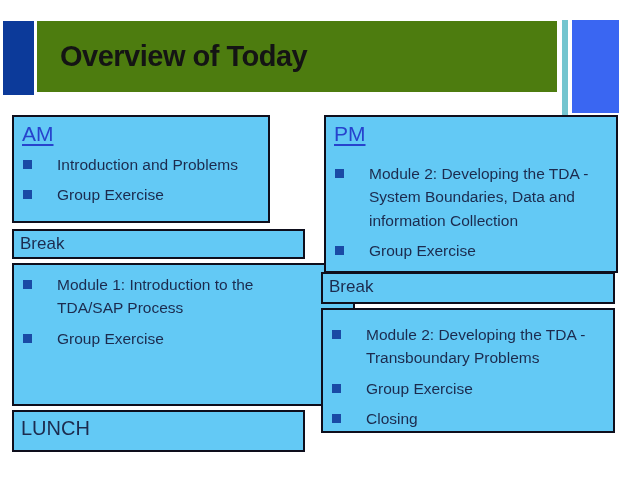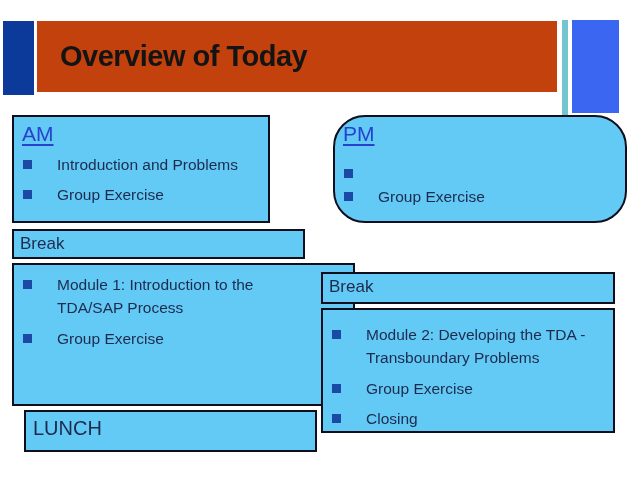--- a/index.html
+++ b/index.html
@@ -10,21 +10,21 @@
     overflow:hidden;
     font-family:"Liberation Sans","DejaVu Sans",sans-serif;
   }
   
   .accent-navy{
     position:absolute;left:3px;top:21px;width:31px;height:74px;
     background:#0c3a9a;
   }
   .title-banner{
     position:absolute;left:37px;top:21px;width:520px;height:71px;
-    background:#c2410c;
+    background:#4d7c0f;
     display:flex;align-items:center;
     padding-left:23px;box-sizing:border-box;
   }
   .page-title{
     font-size:29px;font-weight:700;color:#141414;
     letter-spacing:-0.5px;
   }
   .teal-bar{
     position:absolute;left:562px;top:20px;width:6px;height:95px;
     background:#74c5cf;
@@ -37,22 +37,22 @@
   .sched-box{
     position:absolute;
     background:#63c9f5;
     border:2px solid #0e0e1c;
     box-sizing:border-box;
     color:#1c2b4e;
   }
   .box-am      {left:12px; top:115px;width:258px;height:108px;}
   .box-break-l {left:12px; top:229px;width:293px;height:30px;}
   .box-mod1    {left:12px; top:263px;width:343px;height:143px;}
-  .box-lunch   {left:24px; top:410px;width:293px;height:42px;}
-  .box-pm      {left:333px;top:115px;width:294px;height:108px;border-radius:32px;}
+  .box-lunch   {left:12px; top:410px;width:293px;height:42px;}
+  .box-pm      {left:324px;top:115px;width:294px;height:158px;}
   .box-break-r {left:321px;top:272px;width:294px;height:32px;}
   .box-mod2    {left:321px;top:308px;width:294px;height:125px;}
 
   .period-heading{
     display:inline-block;
     margin:5px 0 0 8px;
     font-size:21px;
     color:#2743cd;
     text-decoration:underline;
     text-underline-offset:3px;
@@ -139,20 +139,21 @@
 
   <div class="sched-box box-lunch">
     <span class="lunch-label">LUNCH</span>
   </div>
 
   <div class="sched-box box-pm">
     <span class="period-heading">PM</span>
     <ul class="bullets">
       <li>
         <span class="bullet-sq"></span>
+        <span class="bullet-text">Module 2: Developing the TDA - System Boundaries, Data and information Collection</span>
       </li>
       <li>
         <span class="bullet-sq"></span>
         <span class="bullet-text">Group Exercise</span>
       </li>
     </ul>
   </div>
 
   <div class="sched-box box-break-r">
     <span class="bar-label">Break</span>

